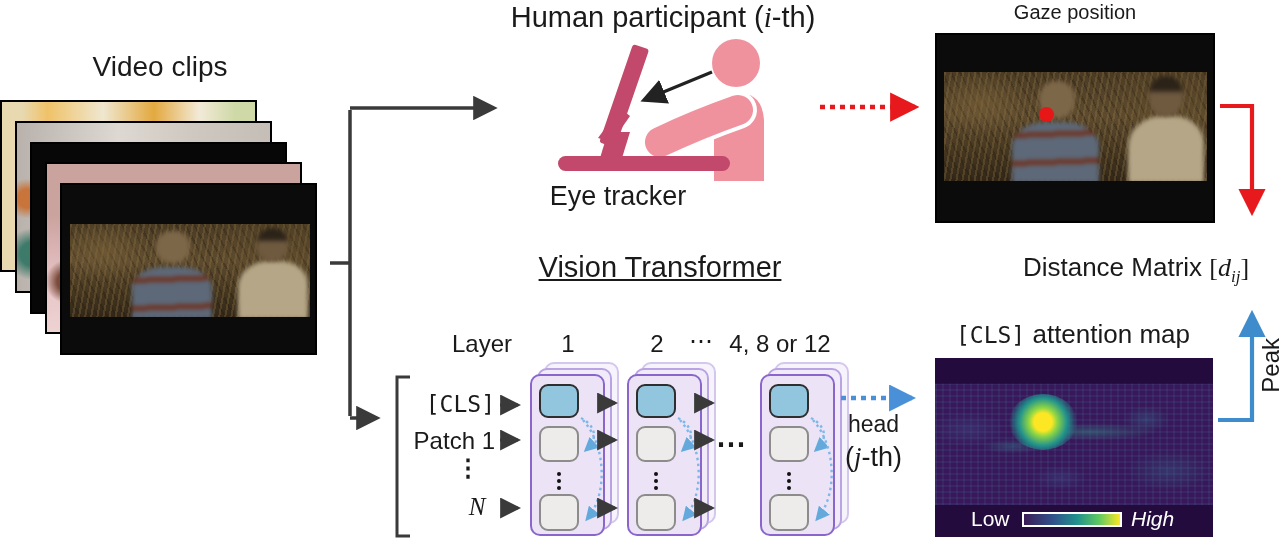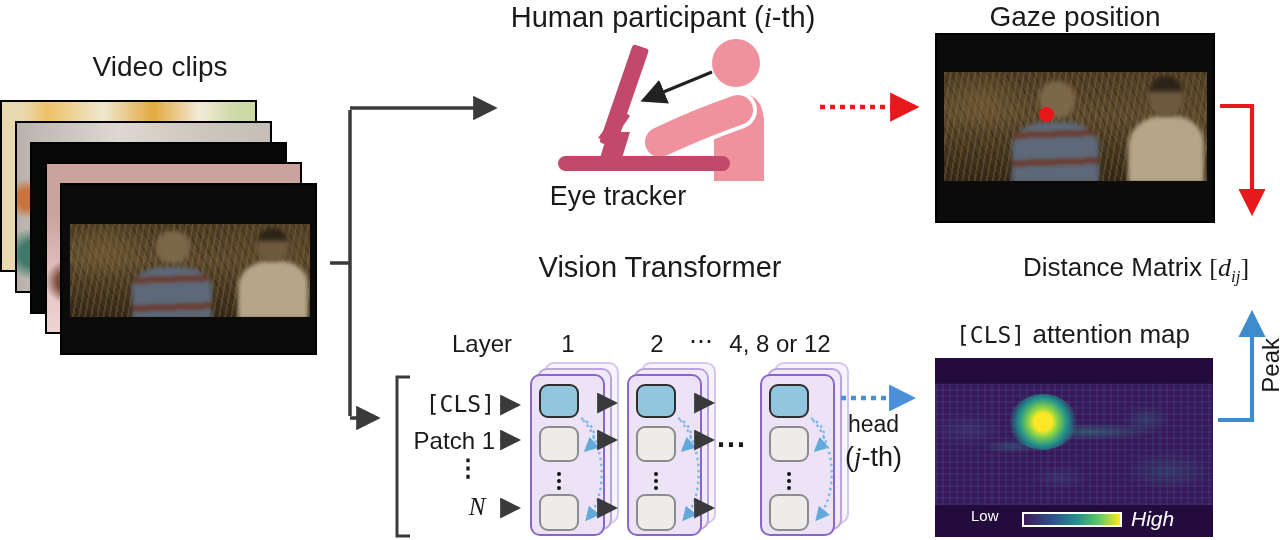--- a/index.html
+++ b/index.html
@@ -68,21 +68,21 @@
 </style>
 </head>
 <body>
 
 <div class="canvas">
 
   <div class="t ctr" style="left:160px;top:52px;font-size:28px;">Video clips</div>
 
   <div class="t ctr" style="left:663px;top:2px;font-size:29px;"><span>Human participant (</span><span class="serif-it">i</span><span>-th)</span></div>
 
-  <div class="t ctr" style="left:1075px;top:2px;font-size:28px;text-align:right;">Gaze position</div>
+  <div class="t ctr" style="left:1075px;top:2px;font-size:20px;text-align:right;">Gaze position</div>
 
   <div>
     <div class="frame" style="left:0px;top:100px;width:257px;height:172px;background:linear-gradient(90deg,#e8d9b0 0 8%,#f0c268 18%,#efe7d0 40%,#e3a93f 60%,#f2ead8 78%,#cfd9a8 92%);"></div>
     <div class="frame" style="left:15px;top:121px;width:257px;height:172px;background:radial-gradient(circle at 6% 78%,#3e7a6a 0 12px,transparent 26px),radial-gradient(circle at 4% 45%,#c8743a 0 9px,transparent 20px),linear-gradient(90deg,#b9b2ac,#ddd8d2 40%,#cfc8c0 70%,#c4beb6);"></div>
     <div class="frame" style="left:30px;top:142px;width:257px;height:172px;background:#070707;"></div>
     <div class="frame" style="left:45px;top:162px;width:257px;height:172px;background:radial-gradient(circle at 8% 70%,#7a4a3a 0 10px,transparent 22px),linear-gradient(180deg,#caa29e 0 30%,#e7c4c6 70%,#eed3d3);"></div>
     <div class="frame" style="left:60px;top:183px;width:257px;height:172px;">
       <div class="scene-img" style="left:8px;right:5px;top:39px;bottom:36px;">
         <div class="kid kid-torso-l"></div>
         <div class="kid kid-head-l"></div>
@@ -122,21 +122,21 @@
       <div class="kid kid-torso-l"></div>
       <div class="kid kid-head-l"></div>
       <div class="kid kid-torso-r"></div>
       <div class="kid kid-head-r"></div>
       <div class="gaze-dot" style="left:36%;top:32%;"></div>
     </div>
   </div>
 
   <div class="t ctr" style="left:1136px;top:254px;font-size:26px;"><span>Distance Matrix </span><span style="font-family:'Liberation Serif',serif;">[</span><span class="serif-it">d</span><sub class="serif-it" style="font-size:17px;">ij</sub><span style="font-family:'Liberation Serif',serif;">]</span></div>
 
-  <div class="t ctr" style="left:660px;top:252px;font-size:29px;">Vision Transformer</div>
+  <div class="t ctr" style="left:660px;top:252px;font-size:29px;text-decoration:underline;">Vision Transformer</div>
 
   <div class="t" style="left:452px;top:331px;font-size:24px;">Layer</div>
   <div class="t ctr" style="left:568px;top:331px;font-size:24px;">1</div>
   <div class="t ctr" style="left:657px;top:331px;font-size:24px;">2</div>
   <div class="t ctr" style="left:701px;top:328px;font-size:24px;">⋯</div>
   <div class="t ctr" style="left:780px;top:331px;font-size:24px;">4, 8 or 12</div>
 
   <div class="t" style="left:495px;top:392px;font-size:23px;transform:translateX(-100%);"><span class="mono">[CLS]</span></div>
   <div class="t" style="left:495px;top:428px;font-size:24px;transform:translateX(-100%);">Patch 1</div>
   <div class="t ctr" style="left:468px;top:455px;font-size:24px;font-weight:bold;">⋮</div>
@@ -209,21 +209,21 @@
   <div class="t" style="left:848px;top:412px;font-size:23px;">head</div>
   <div class="t" style="left:845px;top:443px;font-size:27px;"><span>(</span><span class="serif-it">j</span><span>-th)</span></div>
 
   <div class="t ctr" style="left:1073px;top:321px;font-size:26px;"><span class="mono" style="font-size:23px;">[CLS]</span><span> attention map</span></div>
 
   <div class="heatmap">
     <div class="hm-noise"></div>
     <div class="hm-dark" style="top:0;"></div>
     <div class="hm-dark" style="bottom:0;height:32px;"></div>
     <div class="hm-blob"></div>
-    <div class="t white" style="left:36px;top:150px;font-size:15px;">Low</div>
+    <div class="t white" style="left:36px;top:150px;font-size:21px;">Low</div>
     <div class="t white" style="left:196px;top:150px;font-size:21px;font-style:italic;">High</div>
   </div>
   <div class="cbar"></div>
 
   <div class="t peak" style="left:1258px;top:338px;font-size:24px;">Peak</div>
 
   <svg class="overlay" width="1280" height="540" viewBox="0 0 1280 540">
     <defs>
       <marker id="ah-black" viewBox="0 0 10 10" refX="8.5" refY="5" markerWidth="7" markerHeight="7" orient="auto">
           <path d="M0,0 L10,5 L0,10 z" fill="#3a3a3a"></path>

